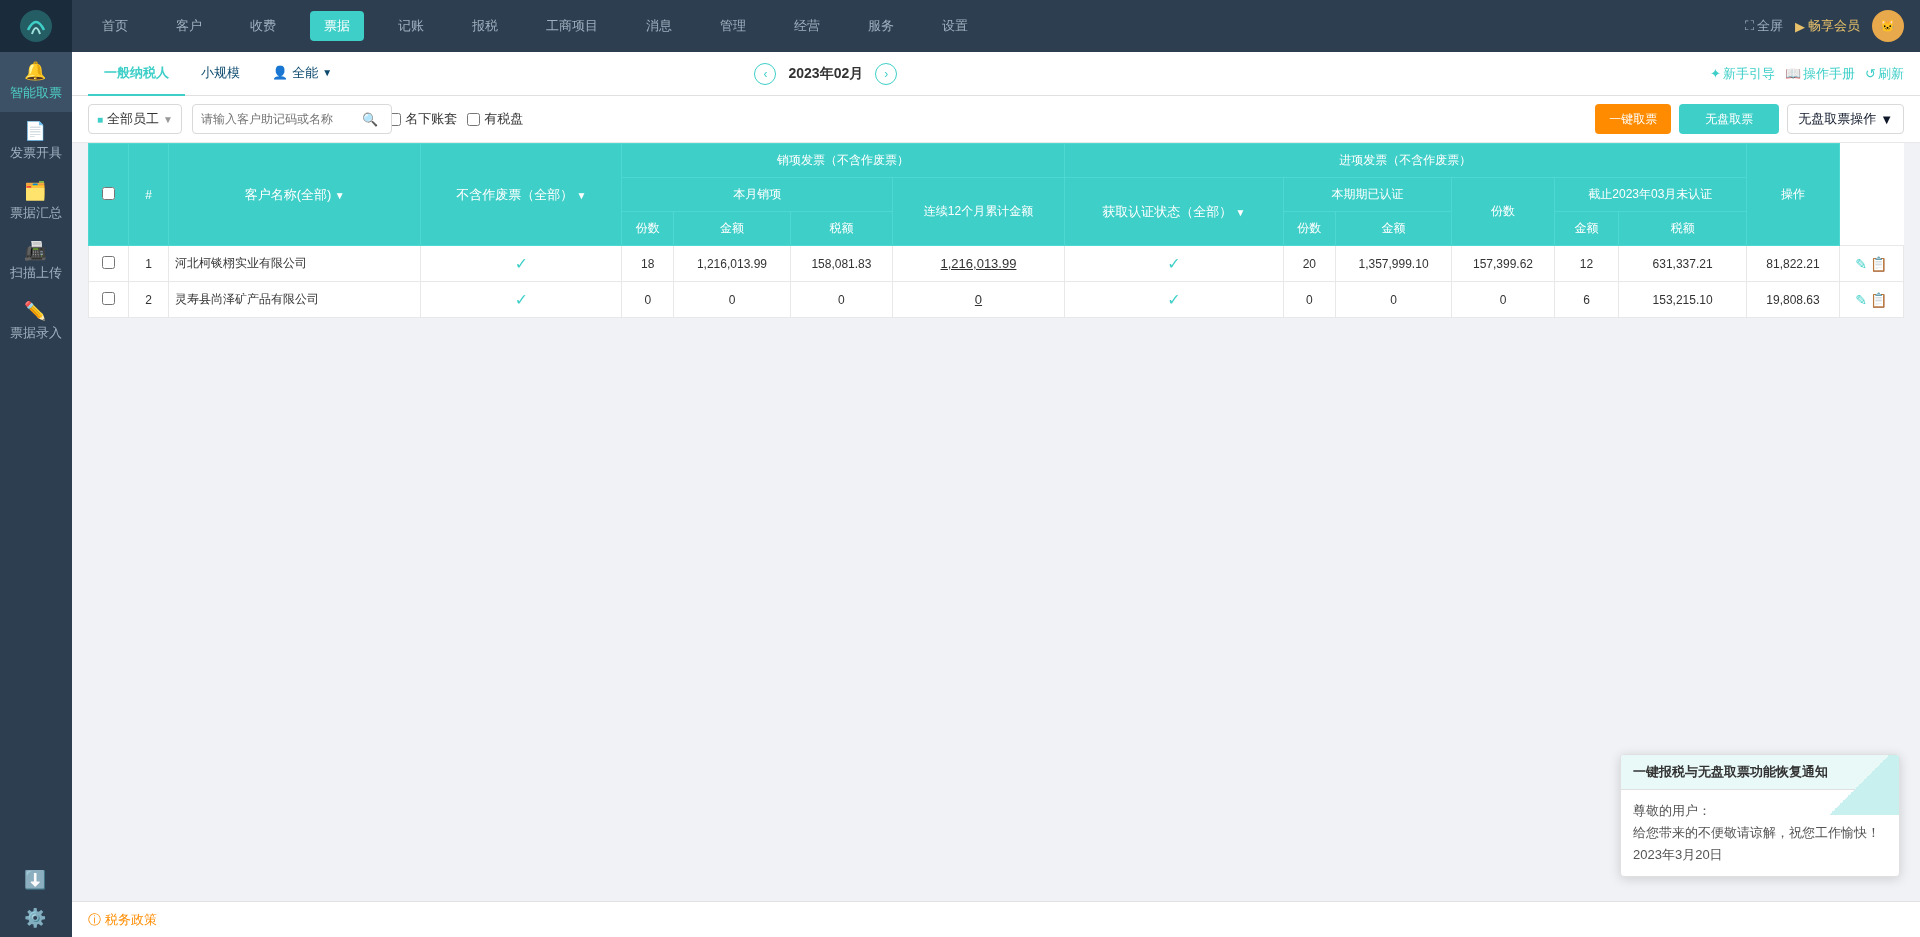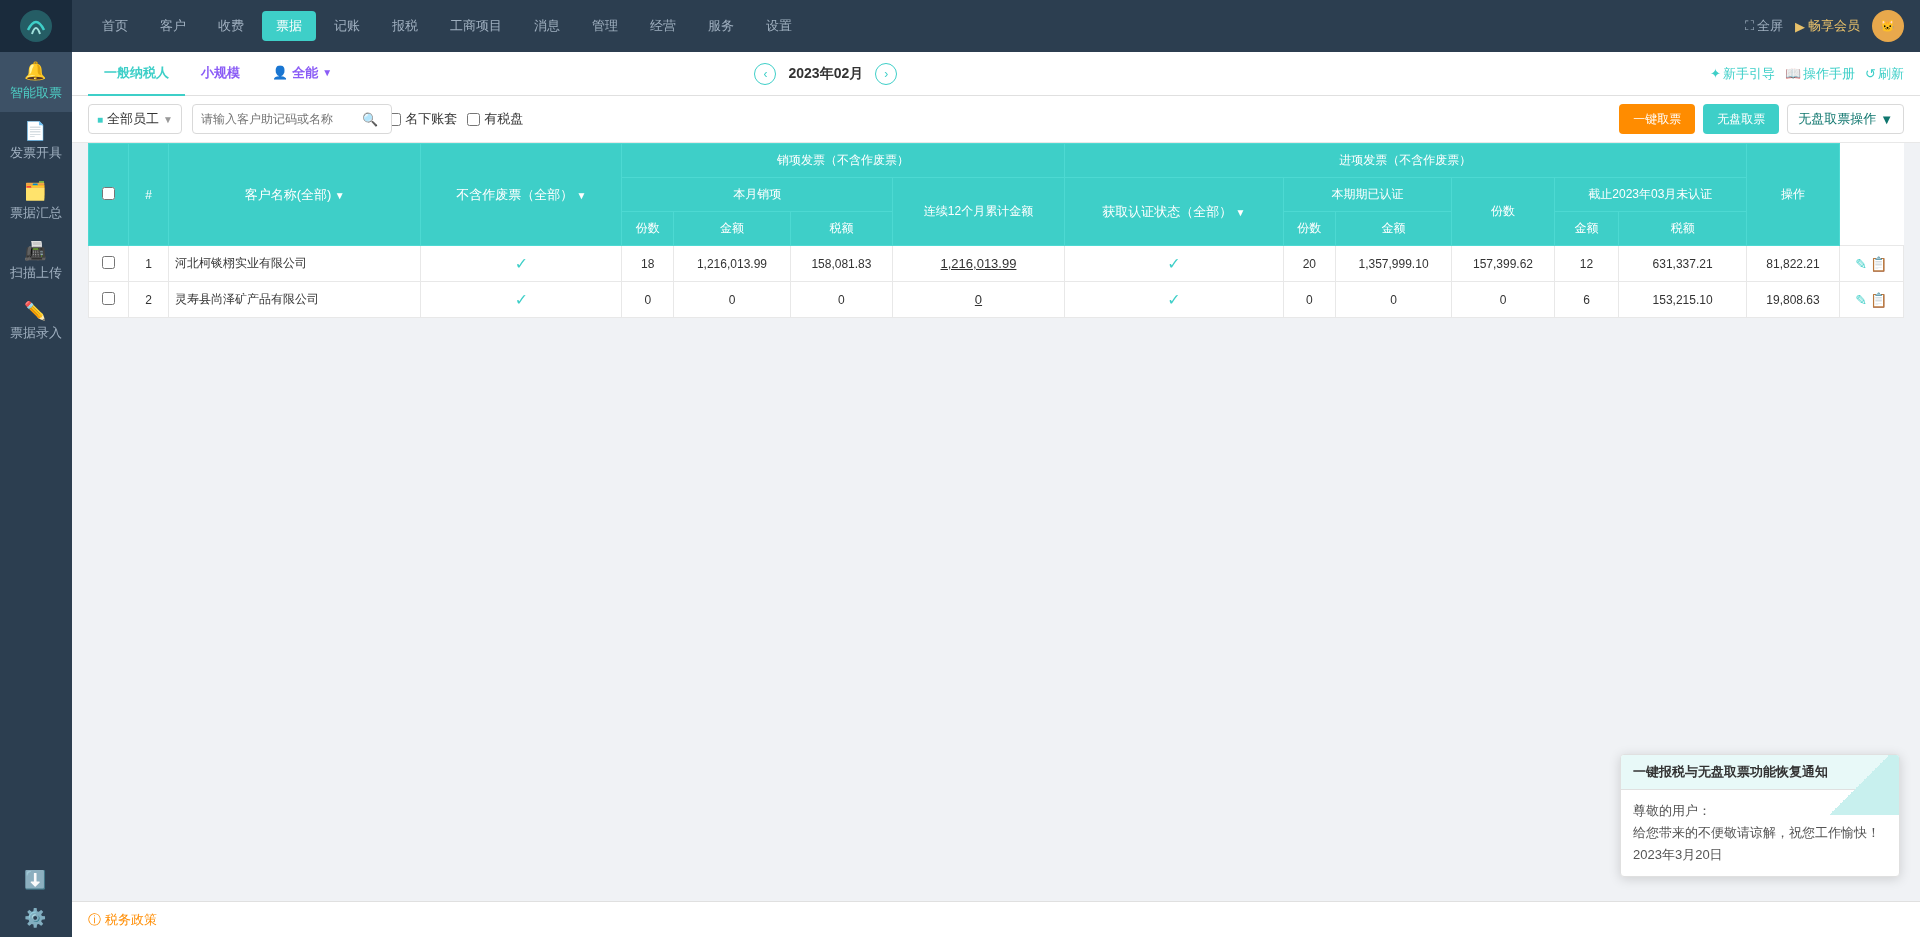--- a/index.html
+++ b/index.html
@@ -43,21 +43,21 @@
     
     .main { flex: 1; display: flex; flex-direction: column; height: 100%; overflow: hidden; }
 
     
     .topnav {
       background: #2c3e50;
       height: 52px;
       display: flex;
       align-items: center;
       padding: 0 16px;
-      gap: 4px;
+      gap: 20px;
       flex-shrink: 0;
     }
     .nav-item {
       color: #a0b0c0;
       padding: 6px 14px;
       cursor: pointer;
       border-radius: 3px;
       font-size: 13px;
     }
     .nav-item.active { color: #fff; background: #3ecfc8; border-radius: 4px; }
@@ -74,28 +74,27 @@
       border-bottom: 1px solid #e0e0e0;
       display: flex;
       align-items: center;
       padding: 0 16px;
       height: 44px;
       flex-shrink: 0;
     }
     .tab-item {
       padding: 10px 16px;
       cursor: pointer;
-      color: #8b5cf6;
+      color: #0c4a6e;
       font-size: 13px;
       border-bottom: 2px solid transparent;
       display: flex;
       align-items: center;
       gap: 4px;
       height: 44px;
-      font-weight: bold;
     }
     .tab-item.active { color: #3ecfc8; border-bottom: 2px solid #3ecfc8; font-weight: bold; }
     .tab-nav-center {
       margin-left: auto;
       margin-right: auto;
       display: flex;
       align-items: center;
       gap: 12px;
       color: #333;
       font-size: 13px;
@@ -155,28 +154,28 @@
       padding: 5px 14px;
       font-size: 12px;
       cursor: pointer;
       height: 30px;
     }
     .btn-teal {
       background: #3ecfc8;
       color: #fff;
       border: none;
       border-radius: 4px;
-      padding: 5px 14px;
+      padding: 5px 26px;
       font-size: 12px;
       cursor: pointer;
       height: 30px;
     }
     .btn-outline {
       background: #fff;
-      color: #0f766e;
+      color: #0f172a;
       border: 1px solid #d9d9d9;
       border-radius: 4px;
       padding: 5px 10px;
       font-size: 12px;
       cursor: pointer;
       height: 30px;
       display: flex; align-items: center; gap: 4px;
     }
     .toolbar-right { margin-left: auto; display: flex; align-items: center; gap: 8px; }
 

